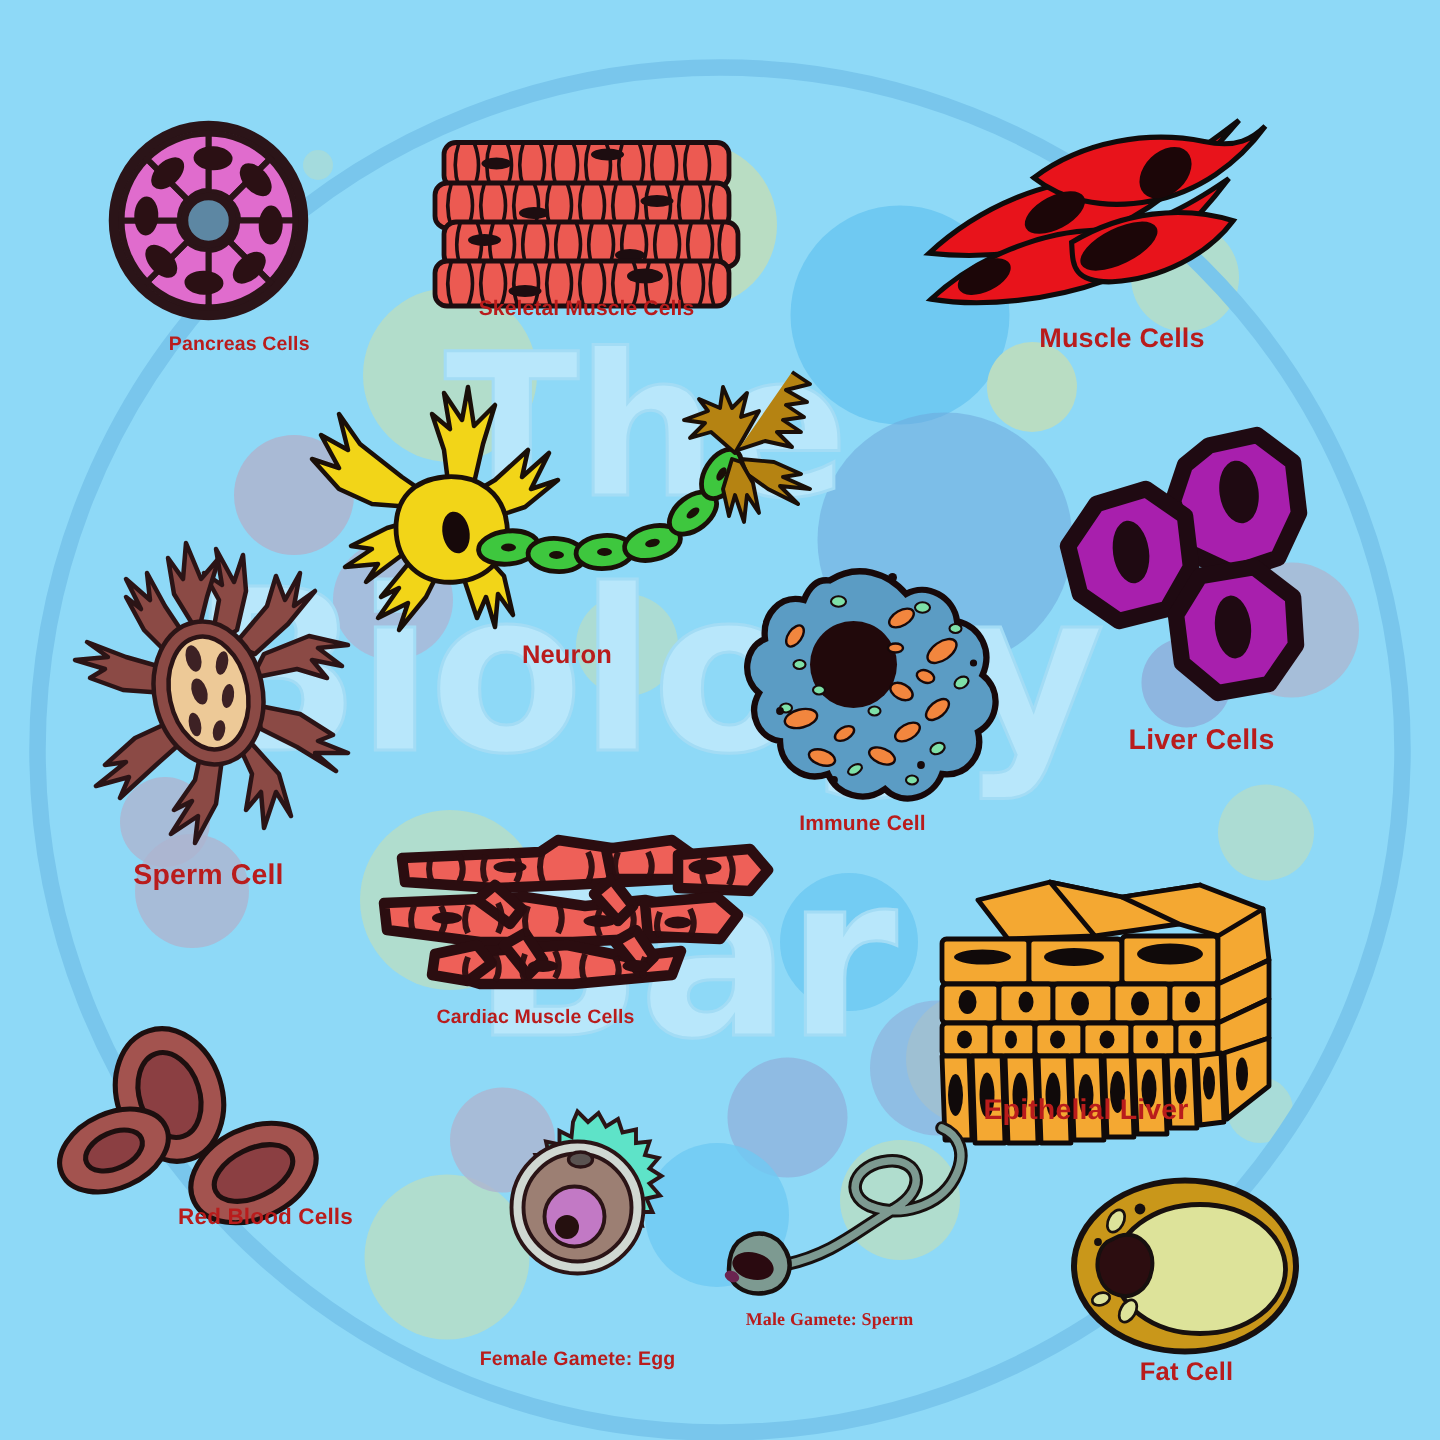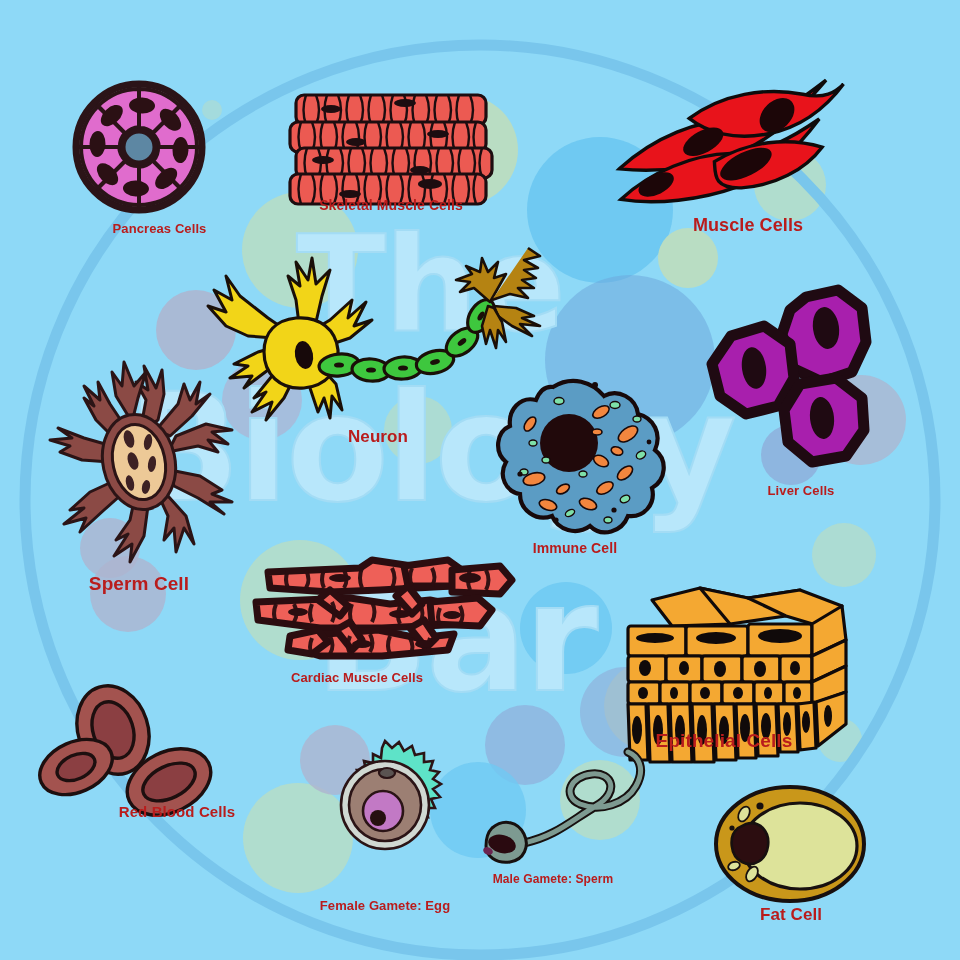--- a/index.html
+++ b/index.html
@@ -540,22 +540,22 @@
       </g>
     </g>
 
   </svg>
 
   <div class="label" style="left:139px;top:221px;font-size:13px;padding-left:41px;">Pancreas Cells</div>
   <div class="label" style="left:391px;top:197px;font-size:14px;">Skeletal Muscle Cells</div>
   <div class="label" style="left:748px;top:215px;font-size:18px;">Muscle Cells</div>
   <div class="label" style="left:378px;top:427px;font-size:17px;">Neuron</div>
   <div class="label" style="left:575px;top:540px;font-size:14px;">Immune Cell</div>
-  <div class="label" style="left:801px;top:483px;font-size:13px;">Liver Cells</div>
+  <div class="label" style="left:801px;top:483px;font-size:19px;">Liver Cells</div>
   <div class="label" style="left:139px;top:573px;font-size:19px;">Sperm Cell</div>
   <div class="label" style="left:357px;top:670px;font-size:13px;">Cardiac Muscle Cells</div>
-  <div class="label" style="left:724px;top:730px;font-size:19px;">Epithelial Cells</div>
+  <div class="label" style="left:724px;top:730px;font-size:19px;">Epithelial Liver</div>
   <div class="label" style="left:137px;top:803px;font-size:15px;margin-left:40px;">Red Blood Cells</div>
   <div class="label" style="left:385px;top:871px;font-size:13px;margin-top:27px;">Female Gamete: Egg</div>
-  <div class="label" style="left:553px;top:872px;font-size:12px;">Male Gamete: Sperm</div>
+  <div class="label" style="left:553px;top:872px;font-size:12px;font-family:Liberation Serif, serif;">Male Gamete: Sperm</div>
   <div class="label" style="left:791px;top:905px;font-size:17px;">Fat Cell</div>
 
 </div>
 
 </body></html>

